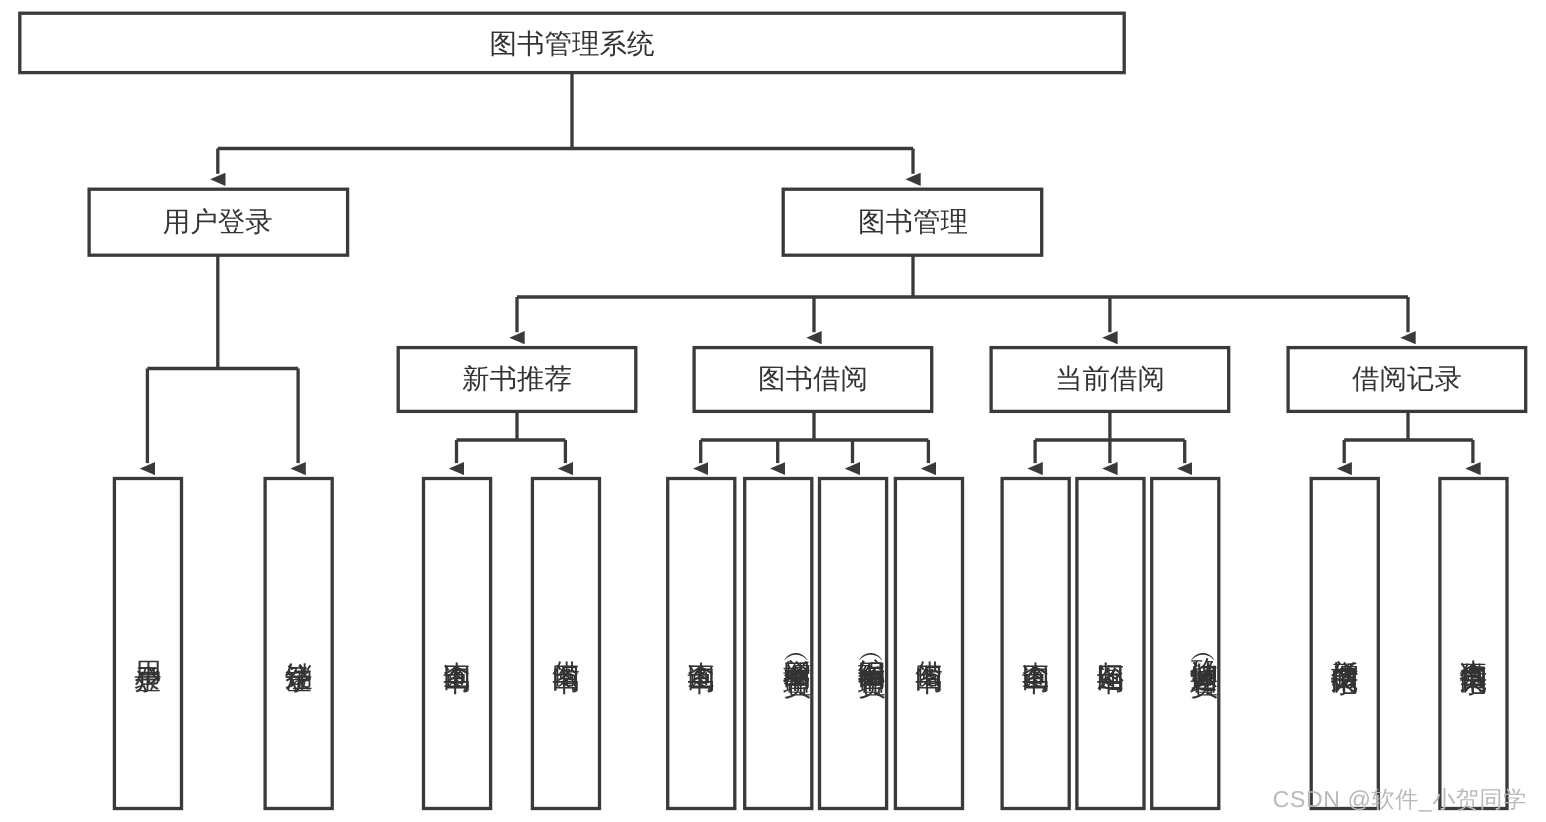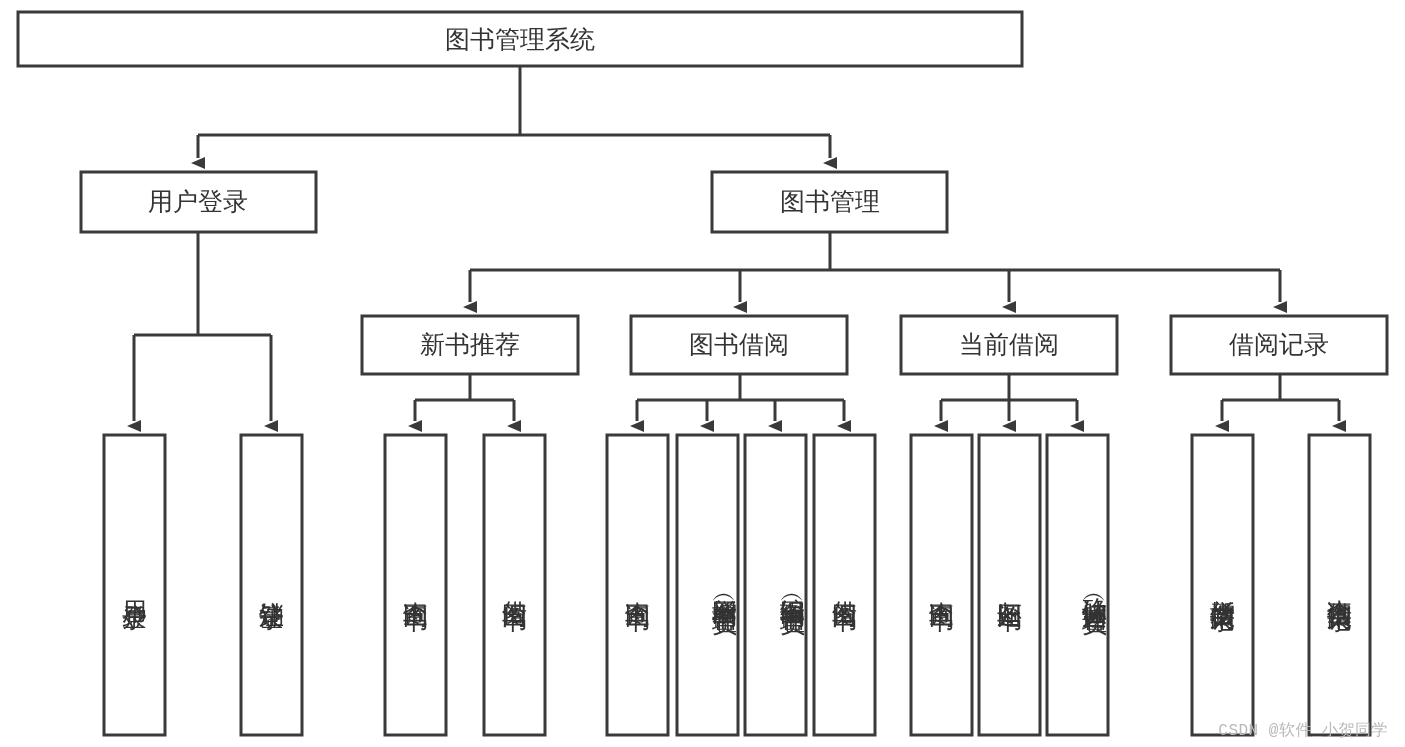--- a/index.html
+++ b/index.html
@@ -58,22 +58,22 @@
     align-items: center;
     justify-content: center;
     text-align: center;
     white-space: nowrap;
     pointer-events: none;
   }
   .watermark {
     position: absolute;
     right: 8px;
     bottom: 6px;
-    font-family: Liberation Mono, monospace;
-    font-size: 16px;
+    font-family: Liberation Sans, sans-serif;
+    font-size: 21px;
     color: #b9b9b9;
     white-space: nowrap;
     letter-spacing: 0.5px;
   }
 </style>
 </head>
 <body>
 
 <div id="stage">
 

